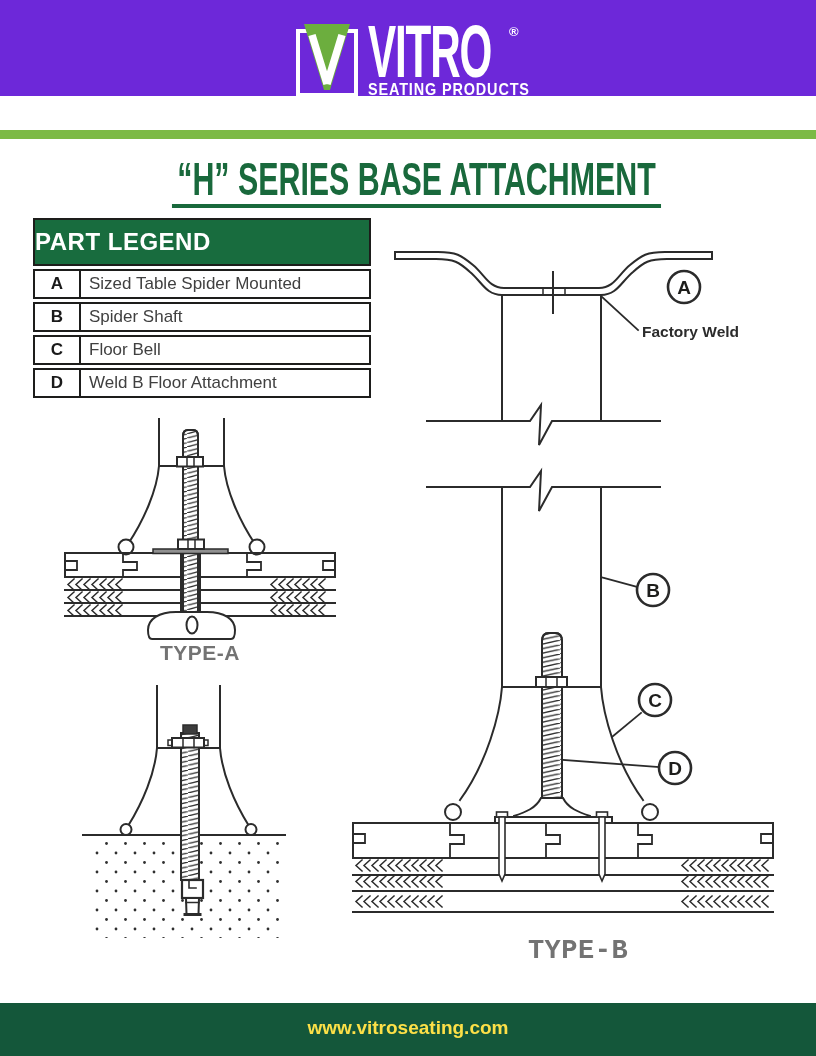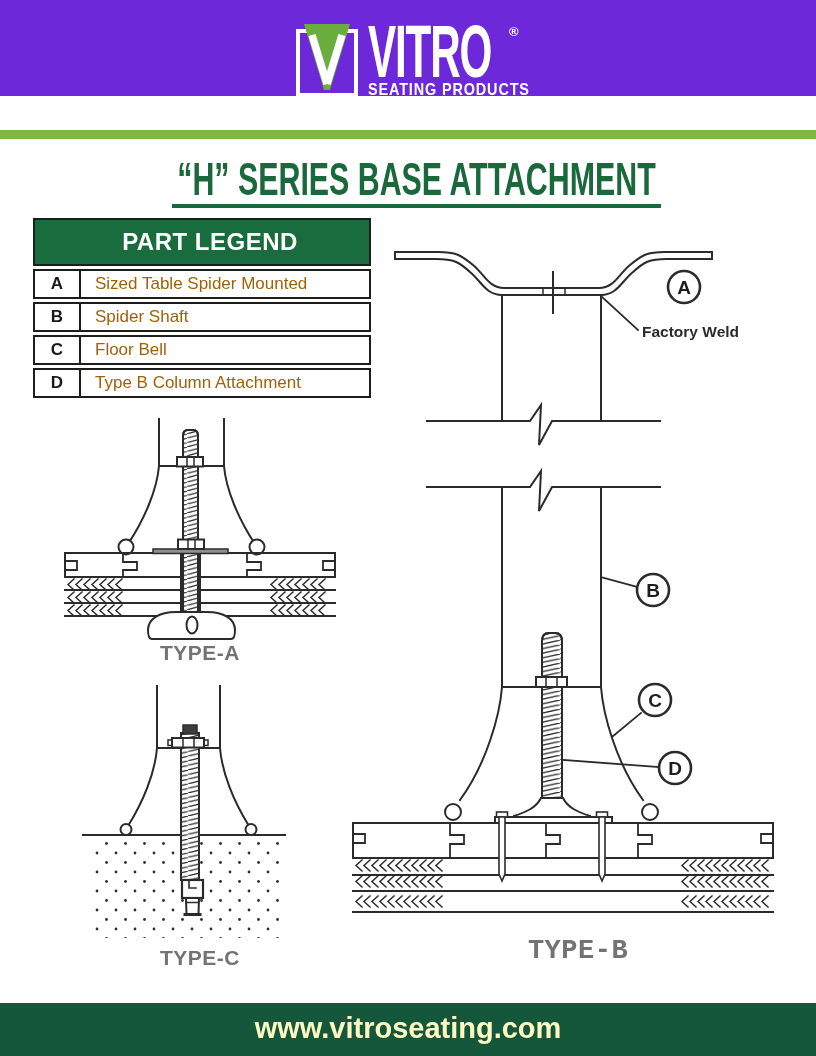--- a/index.html
+++ b/index.html
@@ -13,37 +13,37 @@
         line-height:1;letter-spacing:-2px;transform:scaleX(0.57);transform-origin:0 0;white-space:nowrap;}
   .brand-reg{position:absolute;left:509px;top:24px;color:#fff;font-size:13px;font-weight:bold;}
   .brand-tag{position:absolute;left:368px;top:80px;color:#fff;font-size:17px;font-weight:bold;
         letter-spacing:1px;transform:scaleX(0.85);transform-origin:0 0;white-space:nowrap;}
   
   .title-wrap{position:absolute;left:0;top:156px;width:816px;text-align:center;padding-left:8px;}
   .title{display:inline-block;font-size:46px;font-weight:bold;color:#19693C;line-height:1;
         transform:scaleX(0.66);border-bottom:4px solid #19693C;padding:0 8px 2px;white-space:nowrap;}
   
   .legend{position:absolute;left:33px;top:218px;width:338px;}
-  .legend-h{border:2px solid #1d1d1b;background:#186C3E;color:#fff;text-align:center;
-        font-weight:bold;font-size:24px;height:44px;line-height:44px;letter-spacing:0.5px;padding-left:16px;}
+  .legend-h{border:2px solid #1d1d1b;background:#186C3E;color:#fff;text-align:left;
+        font-weight:bold;font-size:24px;height:44px;line-height:44px;letter-spacing:0.5px;}
   .lrow{display:flex;border:2px solid #1d1d1b;margin-top:3px;height:26px;background:#fff;}
   .lkey{width:44px;border-right:2px solid #1d1d1b;text-align:center;font-weight:bold;
         font-size:17px;line-height:26px;color:#1a1a1a;}
-  .llab{font-size:17px;line-height:26px;padding-left:14px;color:#a16207;white-space:nowrap;}
+  .llab{font-size:17px;line-height:26px;padding-left:8px;color:#404040;white-space:nowrap;}
   
   .diag{position:absolute;}
   .dtxt{font:bold 19px "Liberation Sans",sans-serif;fill:#1d1d1b;text-anchor:middle;stroke:none;}
   .ann{font:600 15.5px "Liberation Sans",sans-serif;fill:#2b2b2b;text-anchor:start;stroke:none;}
   .cap{position:absolute;text-align:center;font-weight:bold;color:#737373;}
   .capA{left:55px;top:641px;width:290px;font-size:21px;letter-spacing:0.5px;}
   .capC{left:55px;top:946px;width:290px;font-size:21px;letter-spacing:0.5px;}
   .capB{left:350px;top:936px;width:456px;font-size:27px;letter-spacing:0.5px;font-family:Liberation Mono, monospace;}
   
   .ftr{position:absolute;left:0;top:1003px;width:816px;height:53px;background:#14573A;}
-  .ftr-url{display:block;text-align:center;color:#fef9c3;font-weight:bold;font-size:29px;line-height:50px;}
+  .ftr-url{display:block;text-align:center;color:#fde047;font-weight:bold;font-size:19px;line-height:50px;}
 </style>
 </head>
 <body>
 
 <div class="page">
 
   <div class="hdr">
     <svg class="logo-svg" width="62" height="76" viewBox="0 0 62 76">
       <rect x="2" y="7" width="58" height="64" fill="none" stroke="#ffffff" stroke-width="4"></rect>
       <polygon points="8,0 54,0 34,66 28,66" fill="#6CAE3E"></polygon>
@@ -68,21 +68,21 @@
     <div class="lrow">
       <div class="lkey">B</div>
       <div class="llab">Spider Shaft</div>
     </div>
     <div class="lrow">
       <div class="lkey">C</div>
       <div class="llab">Floor Bell</div>
     </div>
     <div class="lrow">
       <div class="lkey">D</div>
-      <div class="llab">Type B Column Attachment</div>
+      <div class="llab">Weld B Floor Attachment</div>
     </div>
   </div>
 
   <svg class="diag" style="left:350px;top:240px" width="456" height="700" viewBox="0 0 456 700">
     <defs>
       <pattern id="thrB" width="21" height="4.6" patternUnits="userSpaceOnUse">
         <line x1="0" y1="4.6" x2="21" y2="0" stroke="#2b2b2b" stroke-width="1.3"></line>
       </pattern>
       <g id="chvB">
           <polyline points="6,0 0,5.5 6,11" fill="none"></polyline>
@@ -272,20 +272,19 @@
         <rect x="127" y="202" width="21" height="18" fill="#fff" stroke-width="2.2"></rect>
         <path d="M134,203 V210 H141" stroke-width="1.6"></path>
         <path d="M131,220 H144 L143.5,236 H131.5 Z" fill="#fff"></path>
         <path d="M131,224.5 H144" stroke-width="1.5"></path>
         <path d="M130,236.5 H145" stroke-width="3"></path>
       </g>
     </g>
   </svg>
 
   <div class="cap capA">TYPE-A</div>
-  <div class="cap capC">TYPE-C</div>
   <div class="cap capB">TYPE-B</div>
 
   <div class="ftr">
     <span class="ftr-url">www.vitroseating.com</span>
   </div>
 
 </div>
 
 </body></html>

